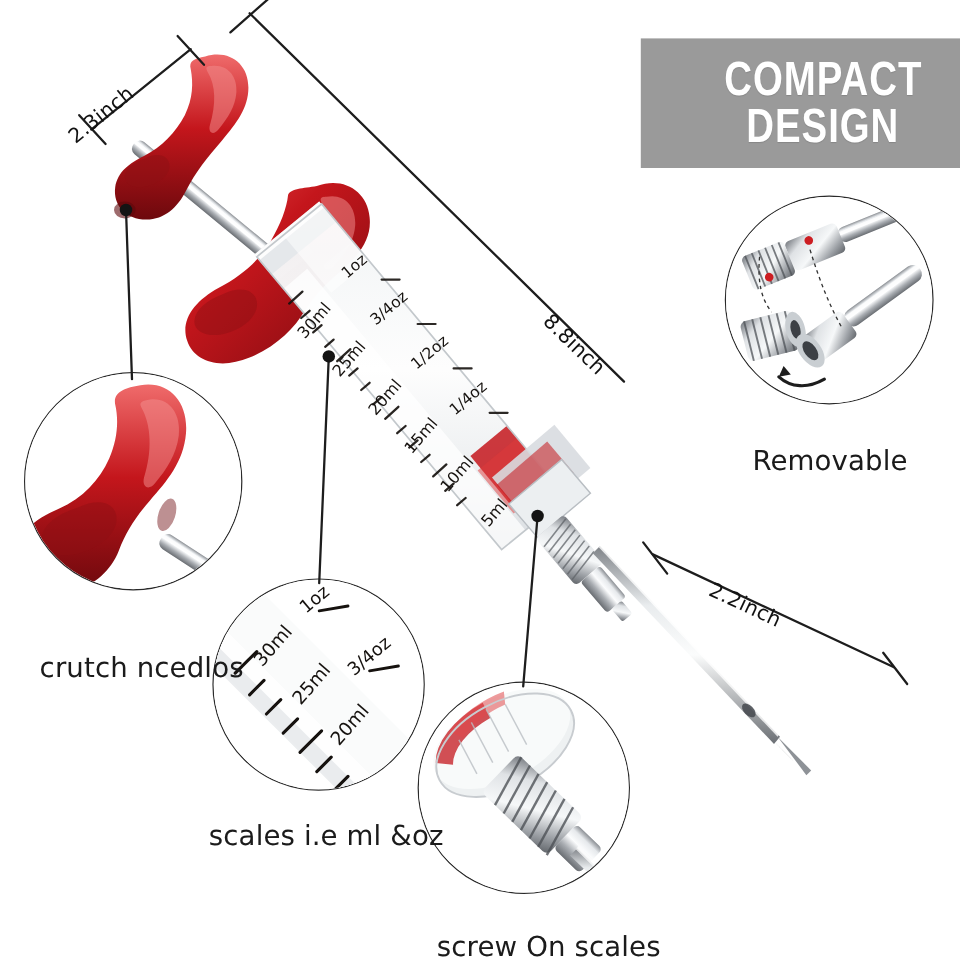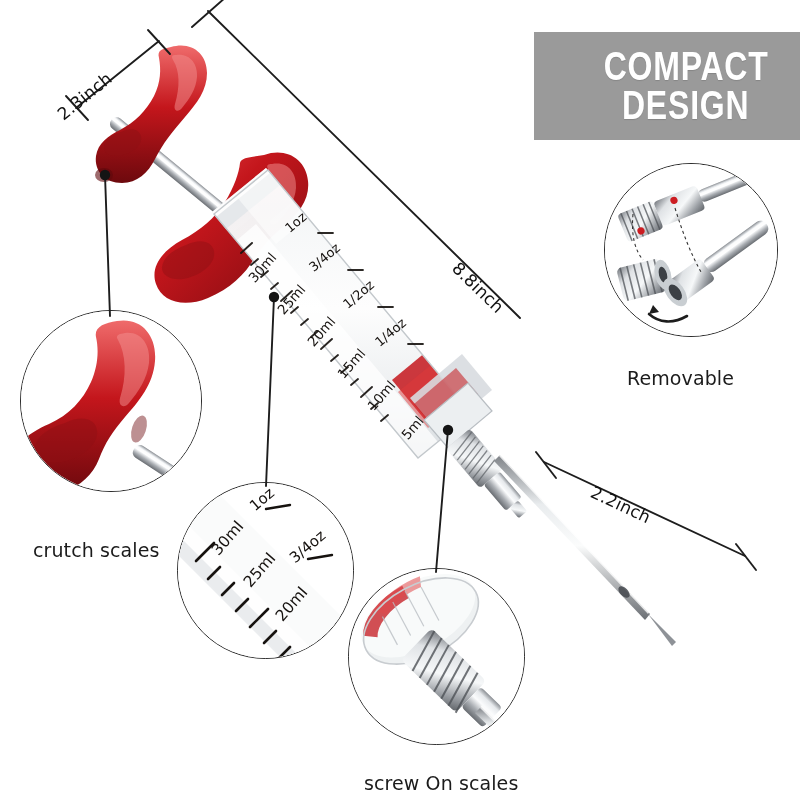--- a/index.html
+++ b/index.html
@@ -17,21 +17,21 @@
   }
   #banner .bl{
     color:#ffffff;font-weight:bold;font-size:40px;line-height:0.98;
     letter-spacing:1px;transform:scaleX(0.80);transform-origin:center;
     white-space:nowrap;text-shadow:0 1px 1px rgba(0,0,0,.13);
     font-family:"Liberation Sans", sans-serif;
   }
 
   
   .cap{
-    color:#1b1b1b;font-size:19px;line-height:1.30;letter-spacing:.1px;
+    color:#1b1b1b;font-size:23px;line-height:1.30;letter-spacing:.1px;
     font-family:"DejaVu Sans", sans-serif;white-space:pre-line;font-weight:400;
   }
 
   
   .dimlabel{
     color:#111;font-size:17px;font-family:"DejaVu Sans", sans-serif;
     white-space:nowrap;letter-spacing:.2px;
   }
 
   
@@ -408,24 +408,25 @@
   <div class="abs dimlabel" style="left:462px;top:258px;transform:rotate(44deg);transform-origin:left top;">8.8inch</div>
 
   <div class="abs dimlabel" style="left:596px;top:482px;transform:rotate(25deg);transform-origin:left top;">2.2inch</div>
 
   <div class="abs" id="banner">
     <div class="bl">COMPACT</div>
     <div class="bl">DESIGN</div>
   </div>
 
   <div class="abs cap" style="left:33px;top:513px;">
-    <div>crutch scales</div>
+    <div>crutch ncedlos</div>
   </div>
 
   <div class="abs cap" style="left:174px;top:653px;">
+    <div>scales i.e ml &amp;oz</div>
   </div>
 
   <div class="abs cap" style="left:364px;top:746px;">
     <div>screw On scales</div>
     
   </div>
 
   <div class="abs cap" style="left:627px;top:341px;">
     <div>Removable</div>
   </div>

